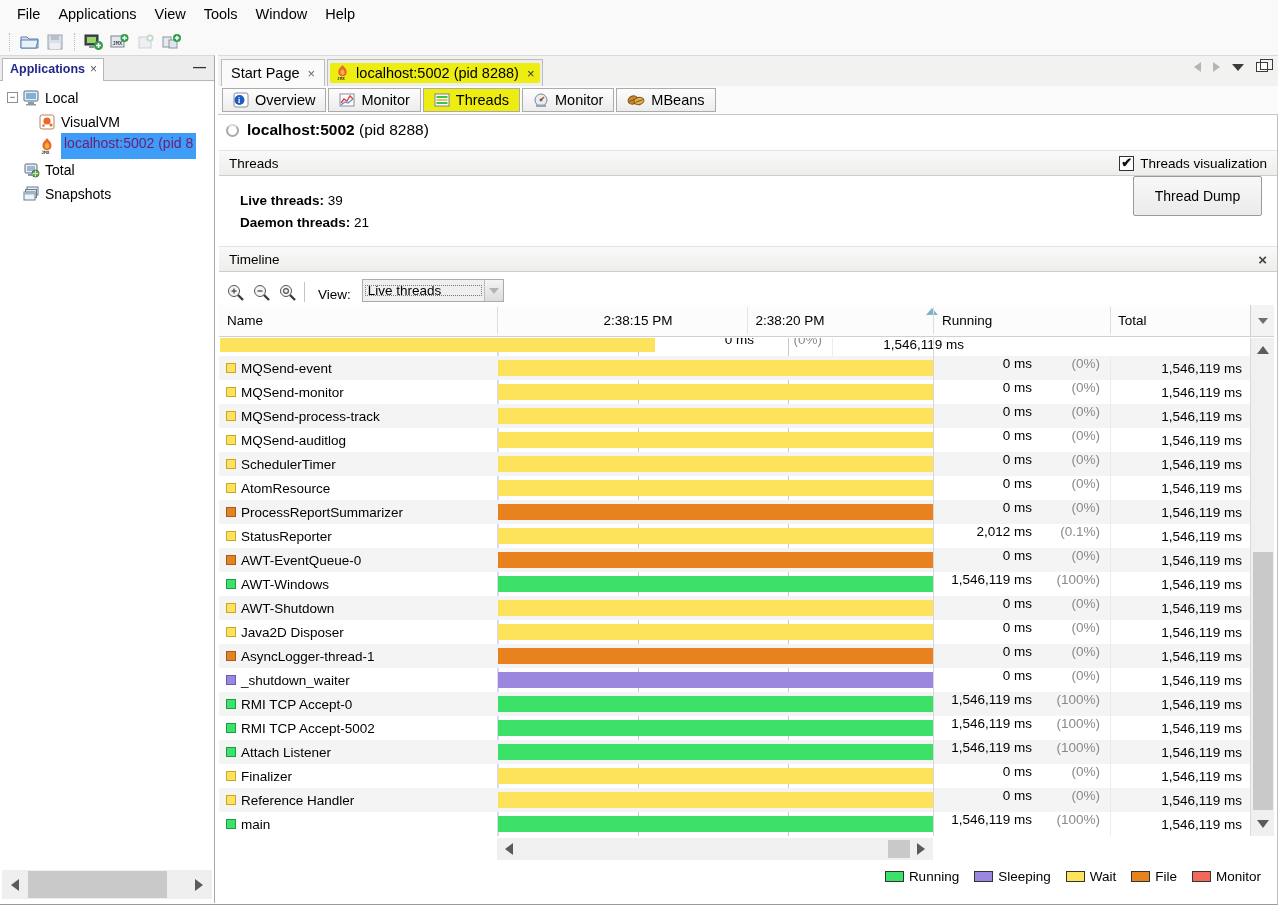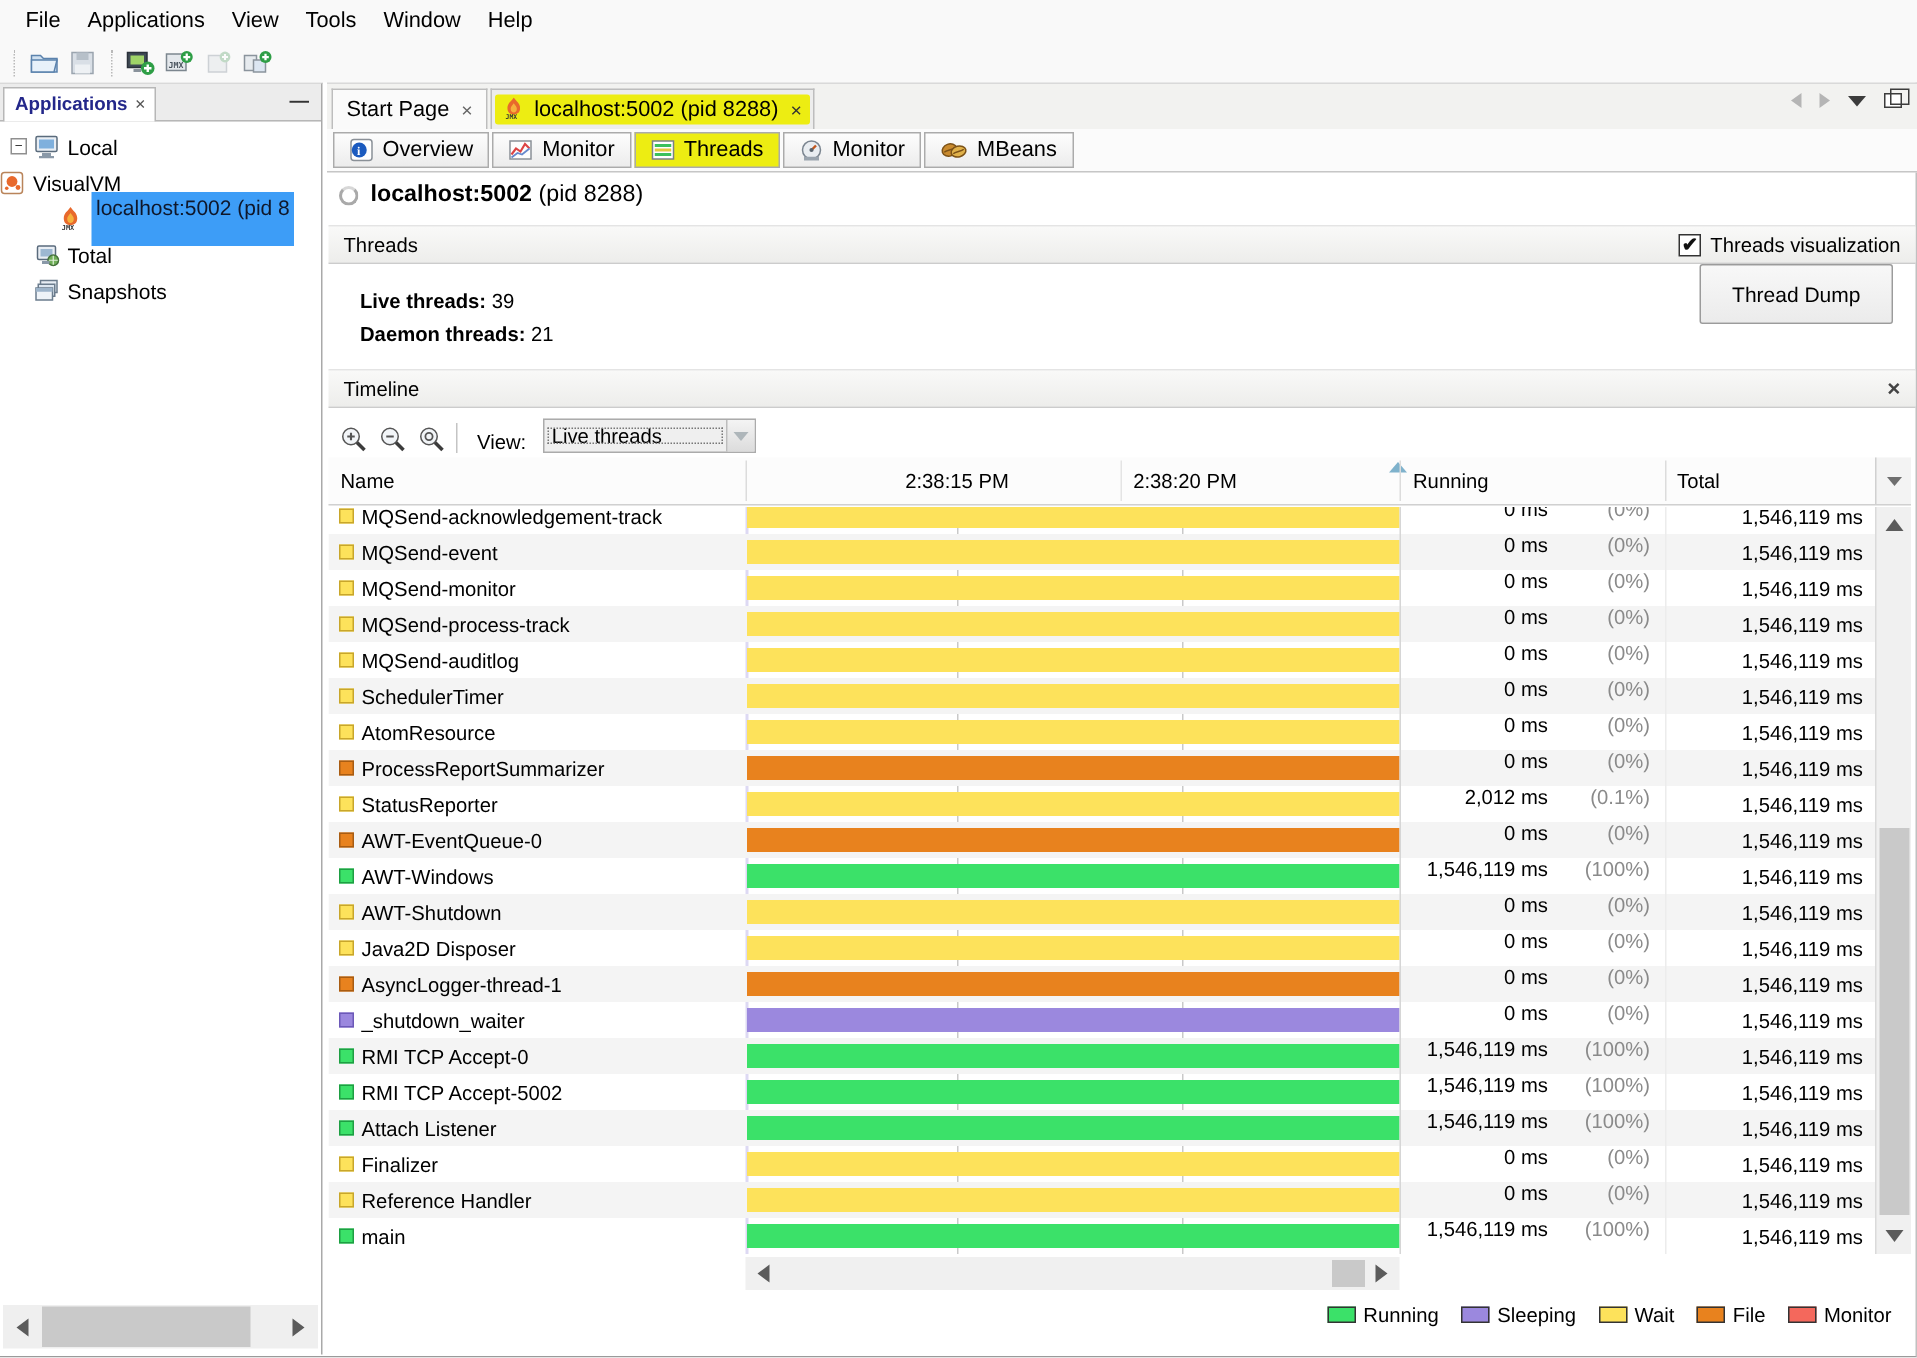--- a/index.html
+++ b/index.html
@@ -17,21 +17,21 @@
 
   
   #sidebar { left:0; top:55px; width:215px; height:848px; background:#fff; border-right:1px solid #a9a9a9; border-top:1px solid #d9d9d9; }
   #side-tabbar { position:absolute; left:0; top:0; width:214px; height:25px; background:#ececec; border-bottom:1px solid #b7b7b7; }
   #side-tab { position:absolute; left:2px; top:2px; height:23px; background:#fff; border:1px solid #b7b7b7; border-bottom:none; padding:3px 6px 0 7px; font-size:12.5px; font-weight:bold; color:#23278a; }
   #side-tab .x { color:#555; font-weight:normal; margin-left:5px; font-size:12px; }
   #side-min { position:absolute; right:8px; top:3px; color:#333; font-weight:bold; font-size:13px; }
   .trow-side { position:absolute; left:0; height:23px; display:flex; align-items:center; font-size:14px; white-space:nowrap; }
   .exp { width:11px; height:11px; border:1px solid #8f8f8f; background:#fff; font-size:9px; line-height:9px; text-align:center; color:#333; margin-right:5px; }
   .ticon { width:17px; height:16px; margin-right:5px; flex:0 0 auto; }
-  .sel-label { color:#0f172a; padding:2px 3px 18px 3px; }
+  .sel-label { color:#701a75; padding:2px 3px 8px 3px; }
   #side-hscroll { position:absolute; left:2px; bottom:4px; width:210px; height:29px; background:#efefef; display:flex; align-items:center; }
   .sb-thumb-h { position:absolute; background:#c9c9c9; }
   .arr { width:0; height:0; }
   .arr-left  { border-top:6px solid transparent; border-bottom:6px solid transparent; border-right:8px solid #5b5b5b; }
   .arr-right { border-top:6px solid transparent; border-bottom:6px solid transparent; border-left:8px solid #5b5b5b; }
   .arr-up    { border-left:6px solid transparent; border-right:6px solid transparent; border-bottom:8px solid #5b5b5b; }
   .arr-down  { border-left:6px solid transparent; border-right:6px solid transparent; border-top:8px solid #5b5b5b; }
 
   
   #tabbar { left:218px; top:55px; width:1060px; height:31px; background:#f2f2f0; display:flex; align-items:flex-end; padding-left:3px; border-top:1px solid #d9d9d9; }
@@ -197,21 +197,21 @@
         <svg width="17" height="16" viewBox="0 0 17 16">
             <rect x="1" y="1" width="14" height="10" rx="1" fill="#e9eef4" stroke="#5a6b7c"></rect>
             <rect x="3" y="3" width="10" height="6" fill="#7fb0dd"></rect>
             <rect x="5" y="12" width="6" height="2" fill="#8a99a8"></rect>
             <rect x="3" y="14" width="10" height="1.5" fill="#8a99a8"></rect>
           </svg>
       </span>
       <span>Local</span>
     </div>
 
-    <div class="trow-side" style="top:54px; ">
+    <div class="trow-side" style="top:54px; padding-left:39px;">
       <span class="ticon">
         <svg width="16" height="16" viewBox="0 0 16 16">
             <rect x="1" y="1" width="14" height="14" rx="2" fill="#fff" stroke="#b9845a"></rect>
             <circle cx="8" cy="7" r="3.6" fill="#e8692c"></circle>
             <circle cx="12" cy="11" r="1.6" fill="#e8692c"></circle>
             <circle cx="4.5" cy="11.5" r="1.2" fill="#e8692c"></circle>
           </svg>
       </span>
       <span>VisualVM</span>
     </div>
@@ -415,24 +415,20 @@
       </span>
   </div>
 
   <div id="tbody" class="abs">
     <div class="gline lav" style="left:278px;"></div>
     <div class="gline" style="left:419px;"></div>
     <div class="gline" style="left:569px;"></div>
     <div class="colline" style="left:714px;"></div>
     <div id="rows-inner">
         <div class="trow">
-          <div class="c-name">
-            <span class="sq" style="background: rgb(253, 226, 91); border-color: rgb(200, 166, 43);"></span>
-            <span class="nm">MQSend-acknowledgement-track</span>
-          </div>
           <div class="c-tl">
             <div class="bar" style="background: rgb(253, 226, 91);"></div>
           </div>
           <div class="c-run">
             <span class="val">0 ms</span>
             <span class="pct">(0%)</span>
           </div>
           <div class="c-tot">1,546,119 ms</div>
         </div>
         <div class="trow alt">

